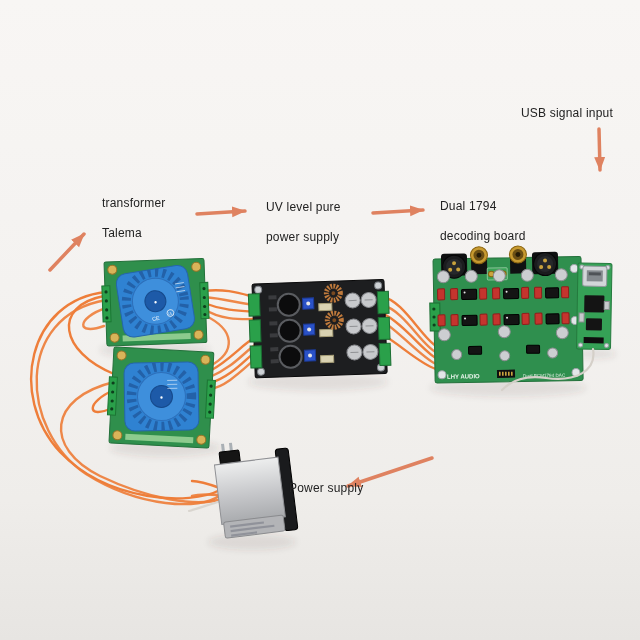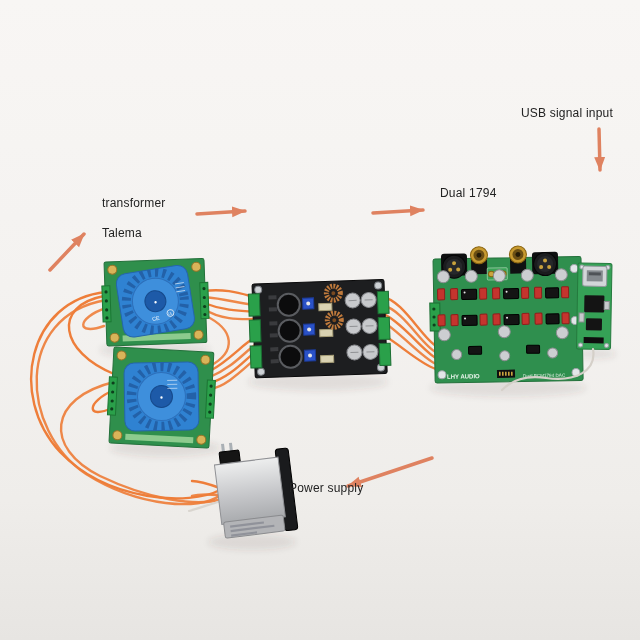--- a/index.html
+++ b/index.html
@@ -381,23 +381,28 @@
     <path d="M599,129 L600,170" marker-end="url(#ah)"></path>
     <path d="M432,458 L348,486" marker-end="url(#ah)"></path>
   </g>
 </svg>
 
 <div class="lbl" style="left:102px;top:188px;">
   <div>transformer</div>
   <div>Talema</div>
 </div>
 
-
-<div class="lbl" style="left:440px;top:178px;">
+<div class="lbl" style="left:266px;top:192px;">
+  <div>UV level pure</div>
+  <div>power supply</div>
+</div>
+
+<div class="lbl" style="left:440px;top:191px;">
   <div>Dual 1794</div>
+  <div>decoding board</div>
 </div>
 
 <div class="lbl" style="left:521px;top:98px;">
   <div>USB signal input</div>
 </div>
 
 <div class="lbl" style="left:289px;top:473px;">
   <div>Power supply</div>
 </div>
 

